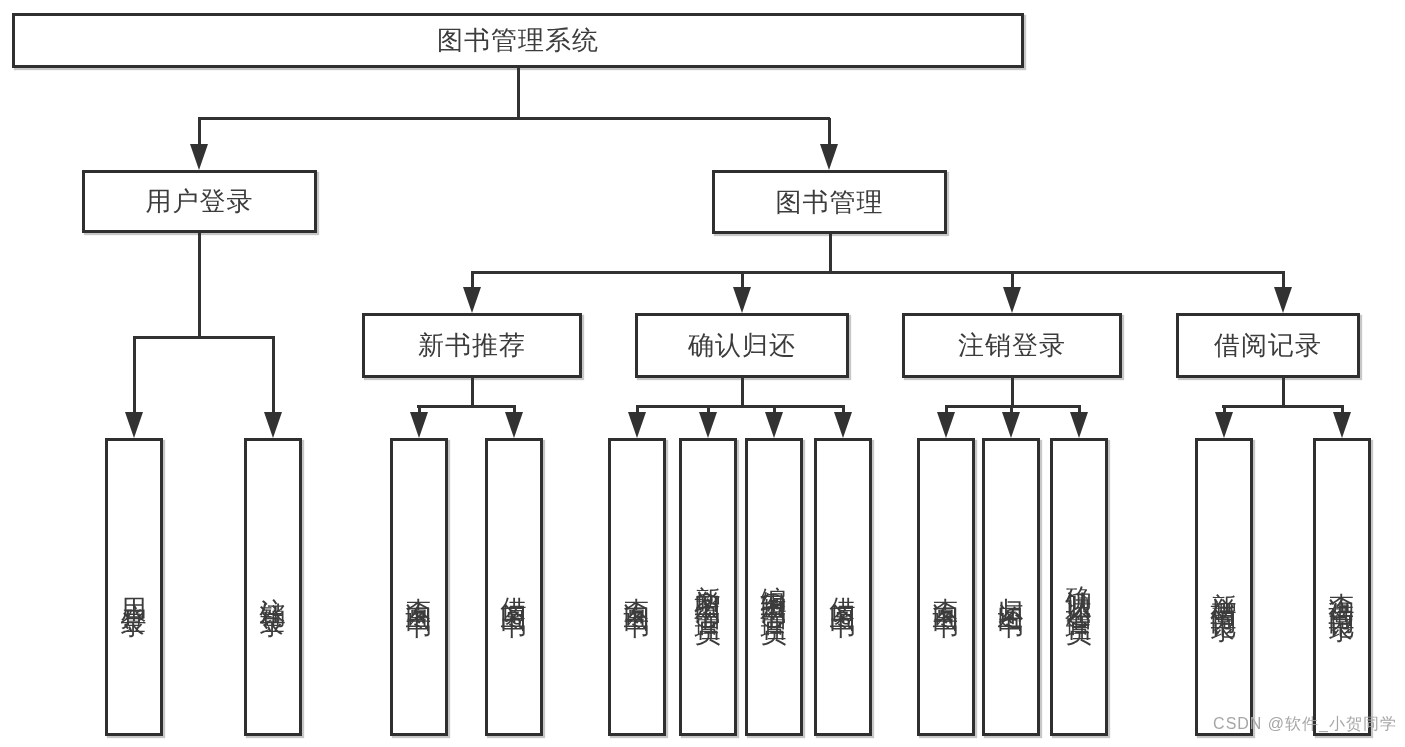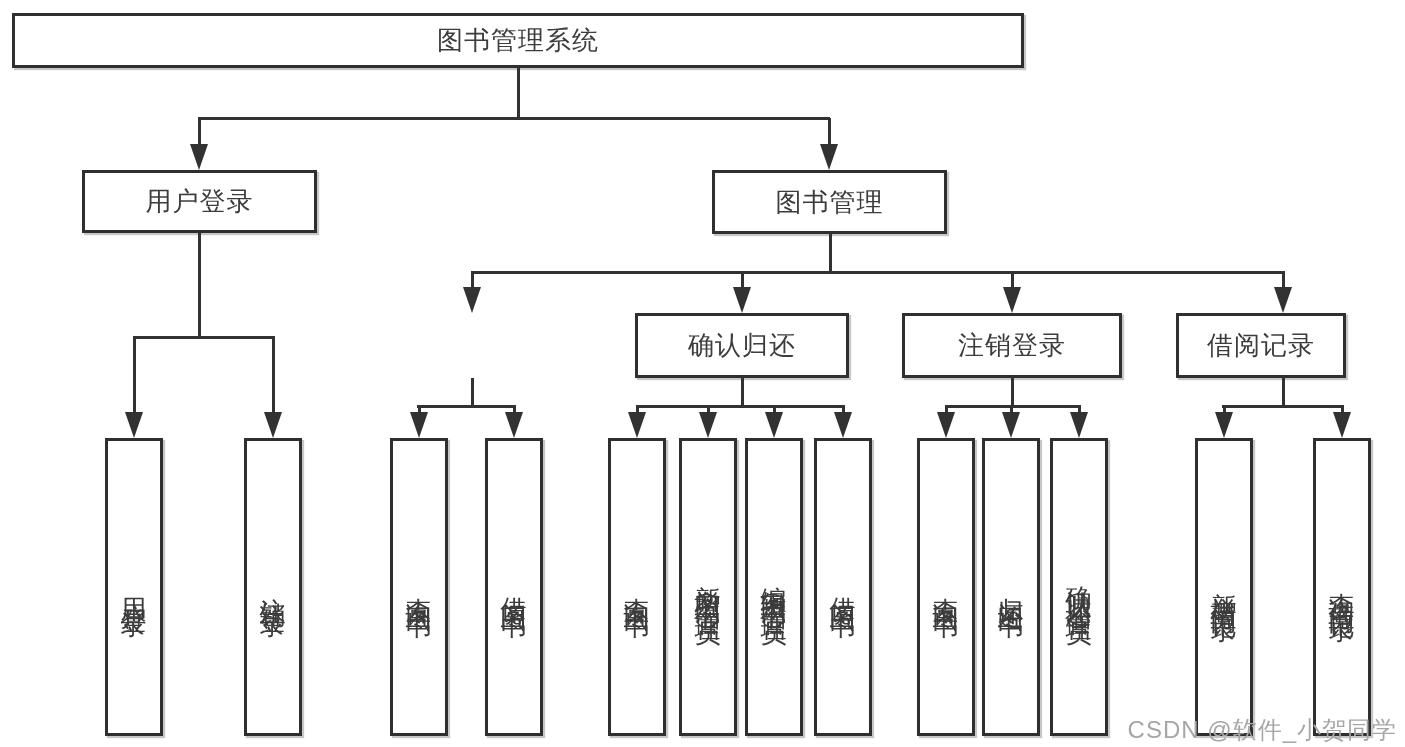--- a/index.html
+++ b/index.html
@@ -44,21 +44,21 @@
     position: absolute;
     width: 0; height: 0;
     border-left: 9px solid transparent;
     border-right: 9px solid transparent;
     border-top: 26px solid #323232;
   }
   .watermark {
     position: absolute;
     top: 714px;
     right: 8px;
-    font-size: 24px;
+    font-size: 16px;
     letter-spacing: 1px;
     color: #a6a6a6;
     z-index: 5;
     white-space: nowrap;
   }
 </style>
 </head>
 <body>
 
 <div class="stage">
@@ -67,27 +67,30 @@
     <span>图书管理系统</span>
   </div>
 
   <div class="node hnode" style="left:82px; top:170px; width:235px; height:63px;">
     <span>用户登录</span>
   </div>
   <div class="node hnode" style="left:712px; top:170px; width:235px; height:64px;">
     <span>图书管理</span>
   </div>
 
+  <div class="node hnode" style="left:362px; top:313px; width:220px; height:65px;">
+    <span>新书推荐</span>
+  </div>
   <div class="node hnode" style="left:635px; top:313px; width:214px; height:65px;">
     <span>确认归还</span>
   </div>
   <div class="node hnode" style="left:902px; top:313px; width:220px; height:65px;">
     <span>注销登录</span>
   </div>
-  <div class="node hnode" style="left:1176px; top:313px; width:170px; height:65px;">
+  <div class="node hnode" style="left:1176px; top:313px; width:184px; height:65px;">
     <span>借阅记录</span>
   </div>
 
   <div class="node vnode" style="left:105px; top:438px; width:58px; height:298px;">
     <span>用户登录</span>
   </div>
   <div class="node vnode" style="left:244px; top:438px; width:58px; height:298px;">
     <span>注销登录</span>
   </div>
 

